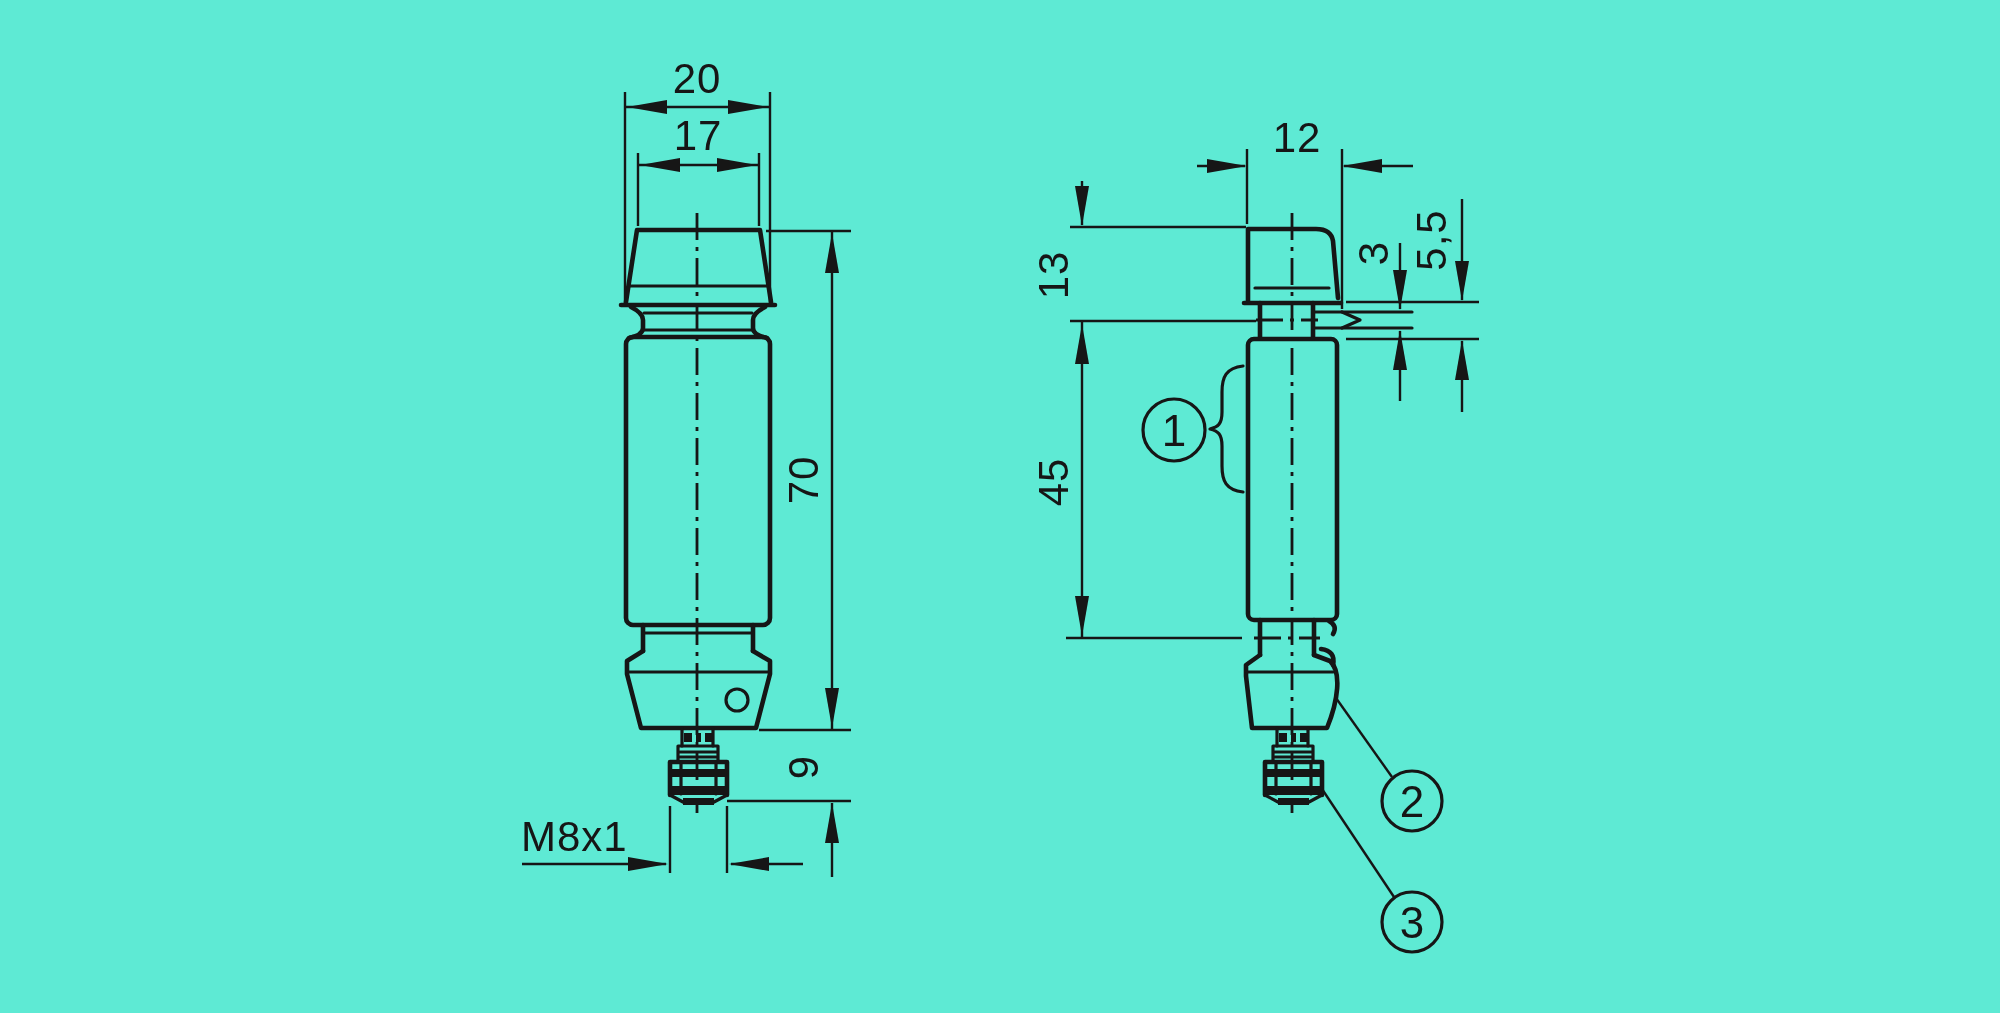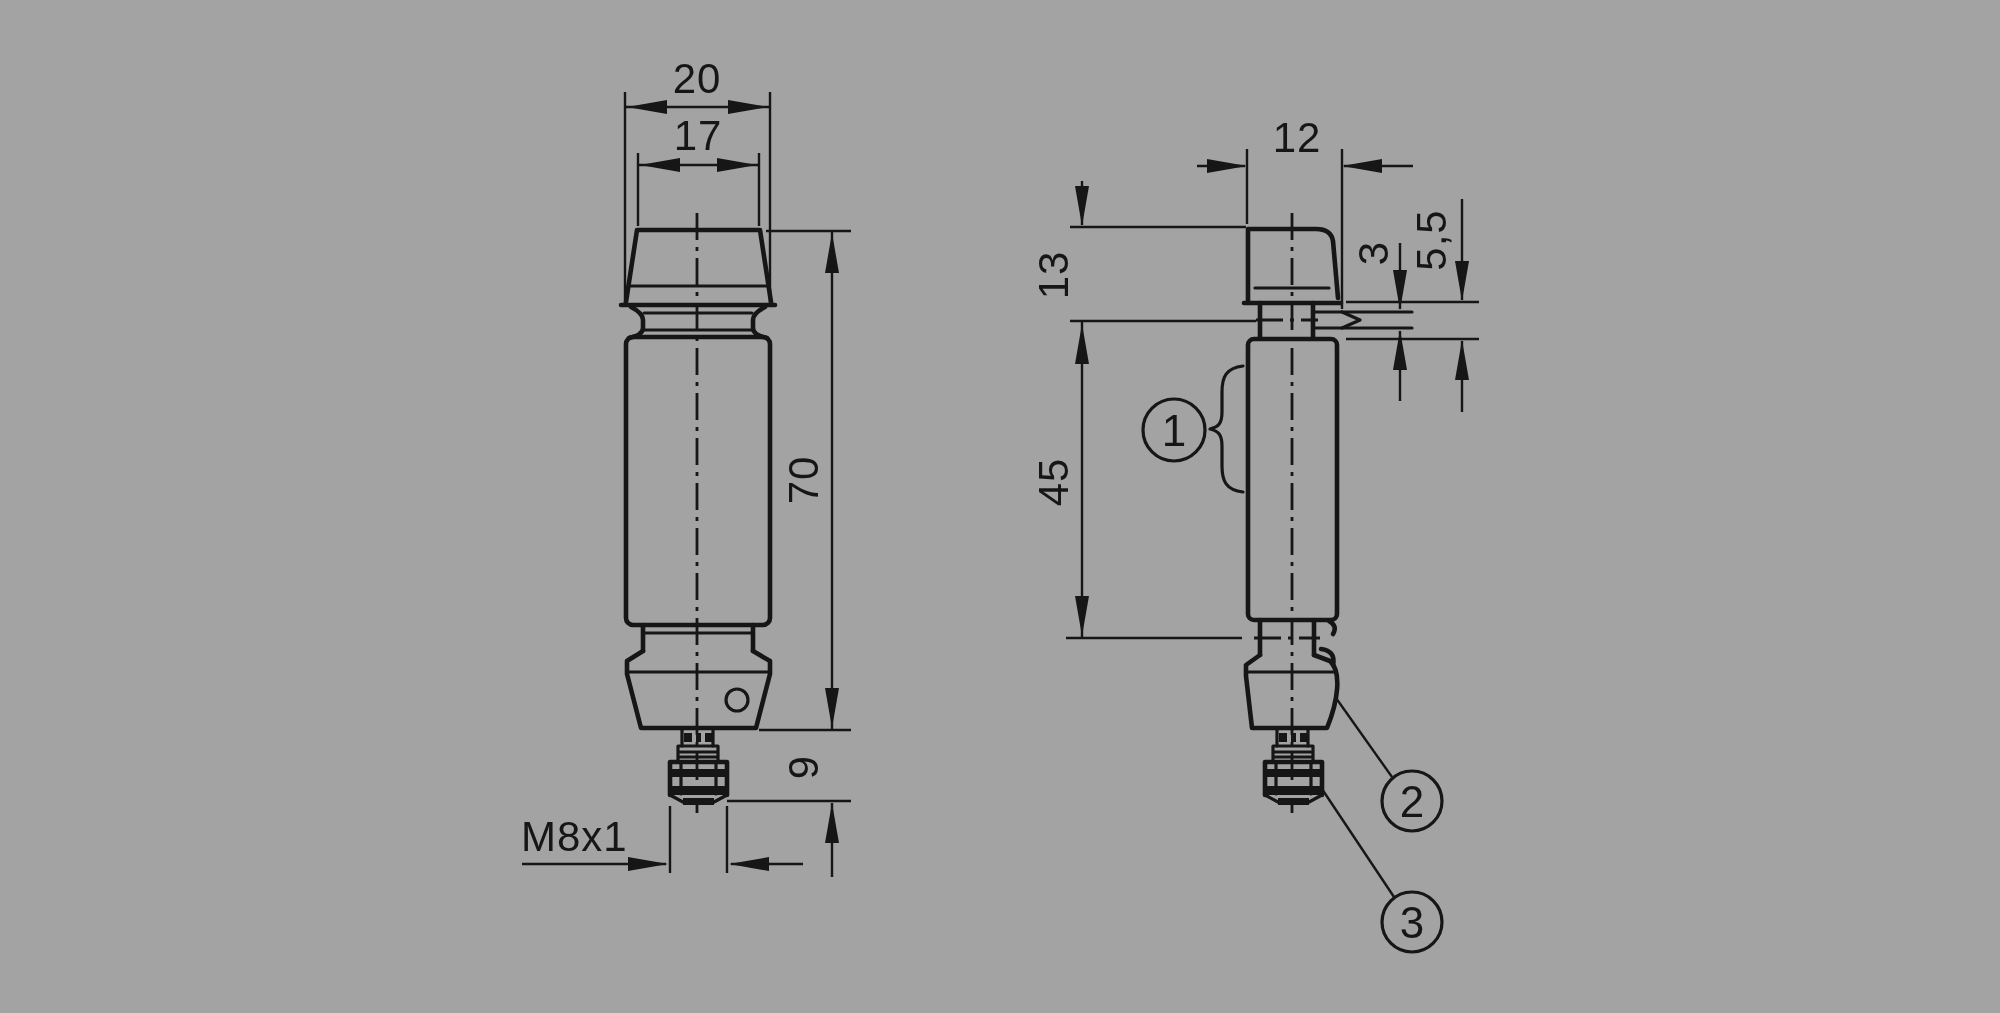--- a/index.html
+++ b/index.html
@@ -1,17 +1,17 @@
 <!DOCTYPE html>
 <html><head>
 <meta charset="utf-8">
 <style>
   html,body { margin:0; padding:0; background:#ffffff; }
   .stage {
-    position:relative; width:2000px; height:1013px; background:#a3a3a3;
+    position:relative; width:2000px; height:1013px; background:#5eead4;
     font-family:"Liberation Sans","DejaVu Sans",sans-serif;
   }
   svg { display:block; }
   .outline   { fill:none; stroke:#161616; stroke-width:4.6; stroke-linejoin:round; stroke-linecap:round; }
   .outline2  { fill:none; stroke:#161616; stroke-width:3.2; stroke-linejoin:round; stroke-linecap:round; }
   .dim       { fill:none; stroke:#161616; stroke-width:2.4; stroke-linecap:butt; }
   .cline     { fill:none; stroke:#161616; stroke-width:2.8; stroke-dasharray:27 7 4 7; }
   .ink       { fill:#161616; stroke:none; }
   text       { fill:#161616; }
   .dimtext   { font-size:42px; letter-spacing:1px; }

